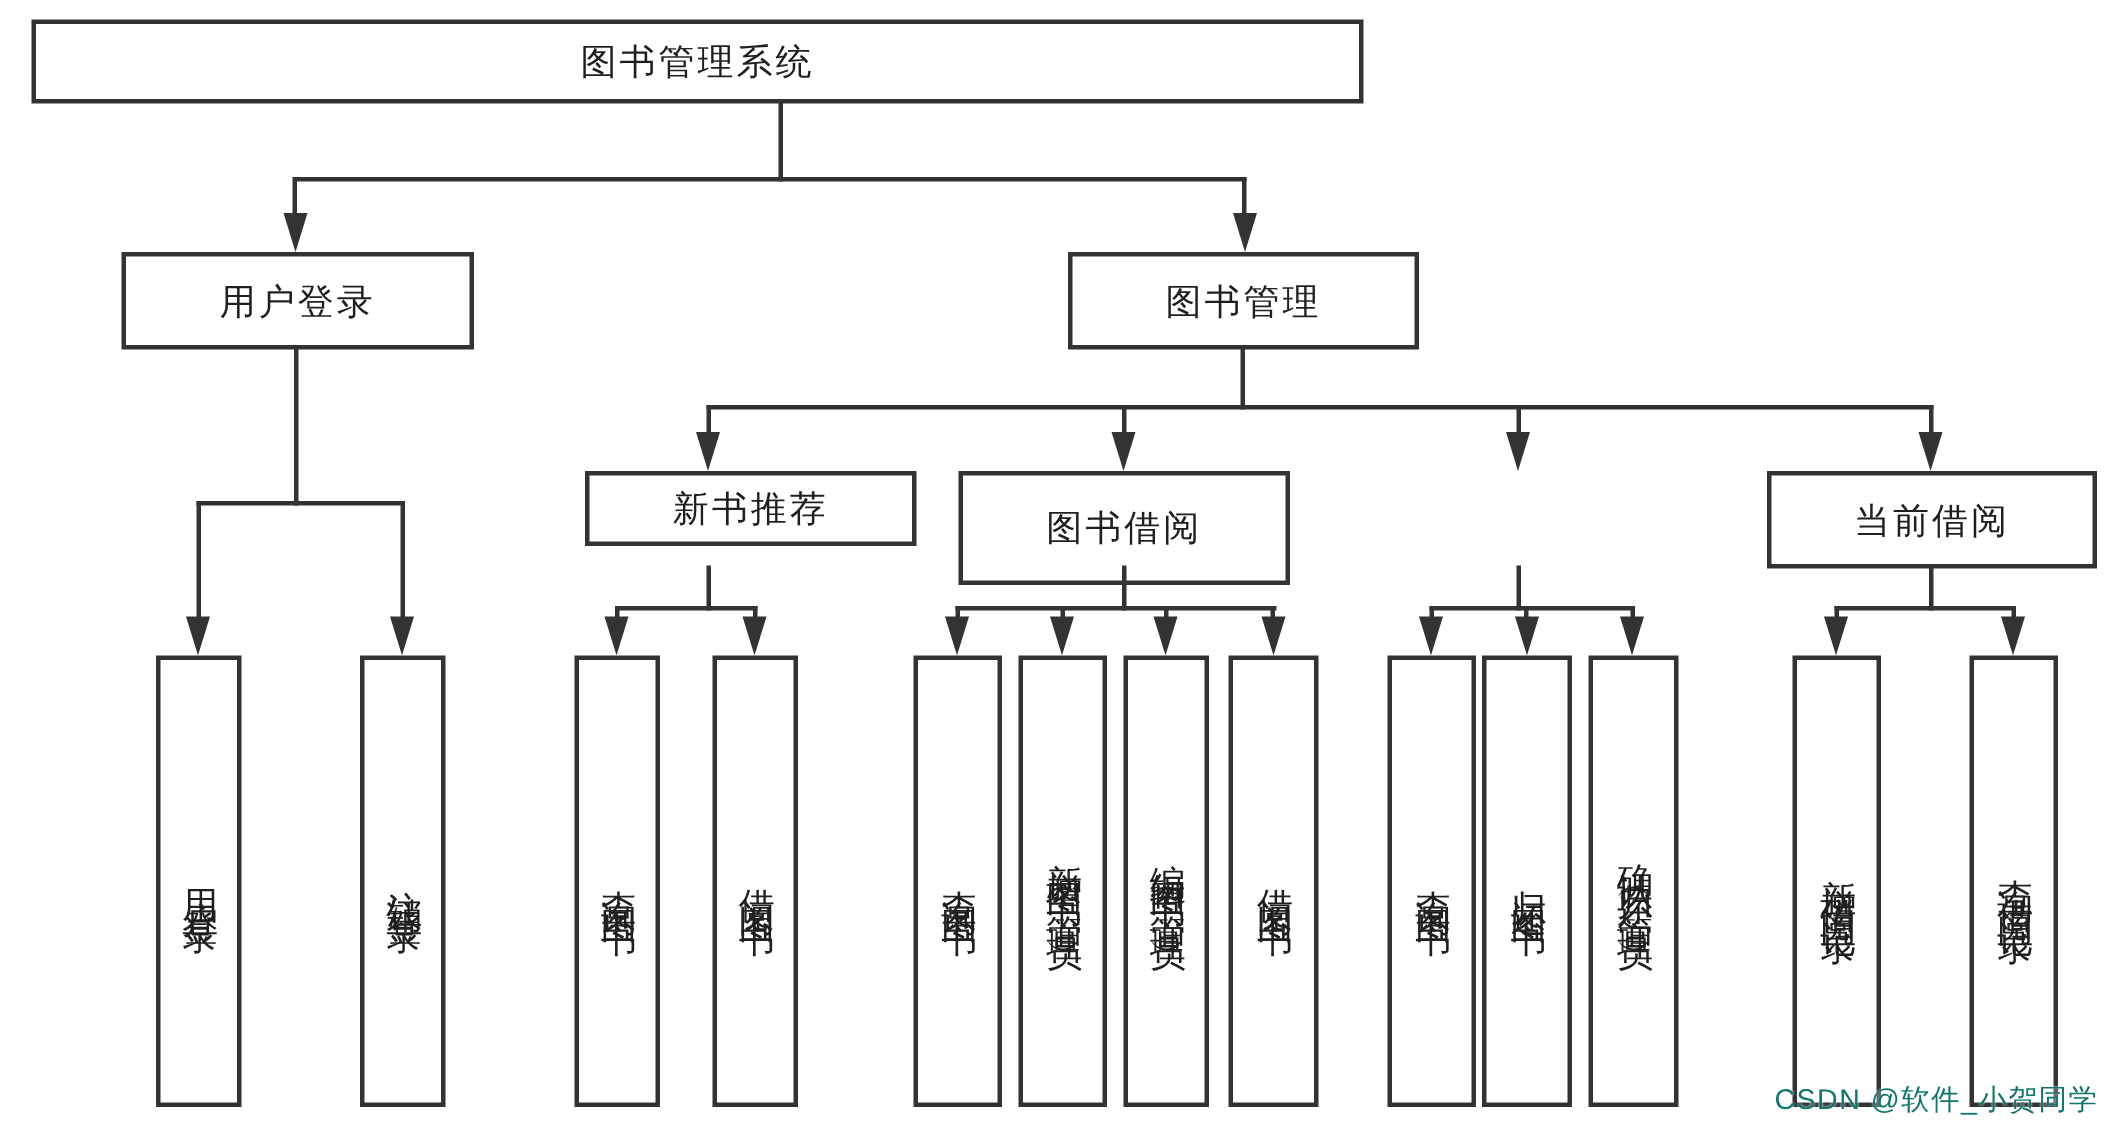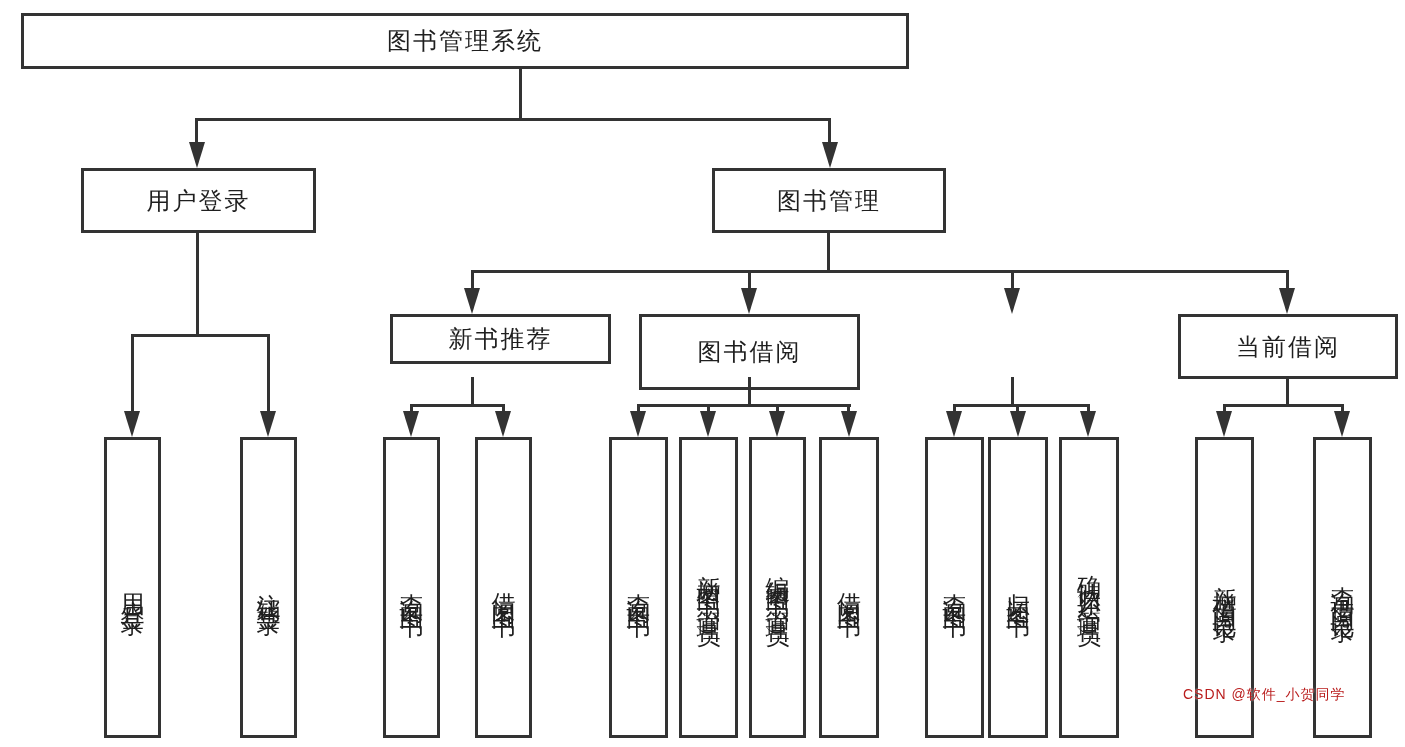--- a/index.html
+++ b/index.html
@@ -20,22 +20,22 @@
     writing-mode:vertical-rl;text-orientation:mixed;
     font-size:24px;letter-spacing:7px;line-height:1;white-space:nowrap;
   }
   .hline,.vline{position:absolute;background:#333333;}
   .arrow{
     position:absolute;width:0;height:0;
     border-left:8px solid transparent;border-right:8px solid transparent;
     border-top:26px solid #333333;
   }
   .watermark{
-    position:absolute;left:1183px;top:686px;z-index:5;
-    font-size:14px;letter-spacing:1px;color:#b91c1c;white-space:nowrap;
+    position:absolute;left:1183px;top:720px;z-index:5;
+    font-size:19px;letter-spacing:1px;color:#0f766e;white-space:nowrap;
     text-shadow:0 0 2px #ffffff;
   }
 </style>
 </head>
 <body>
 
 <div class="canvas">
 
   <div class="box" style="left:21px;top:13px;width:888px;height:56px;">
     <span>图书管理系统</span>

